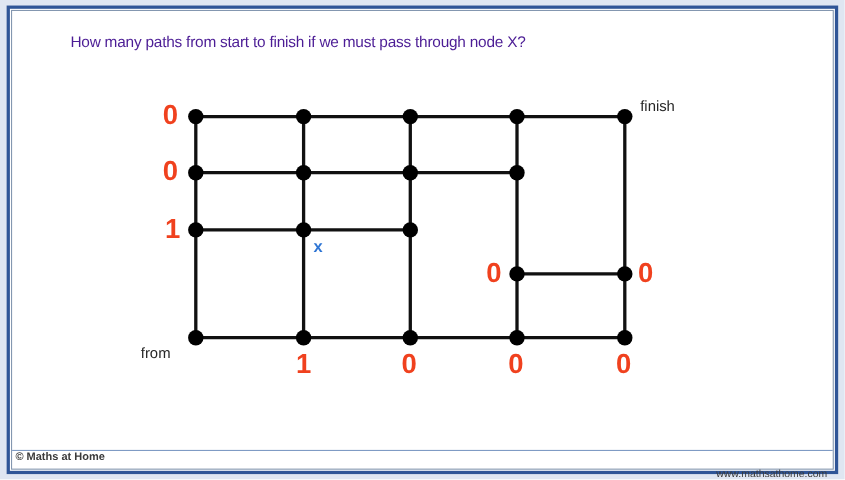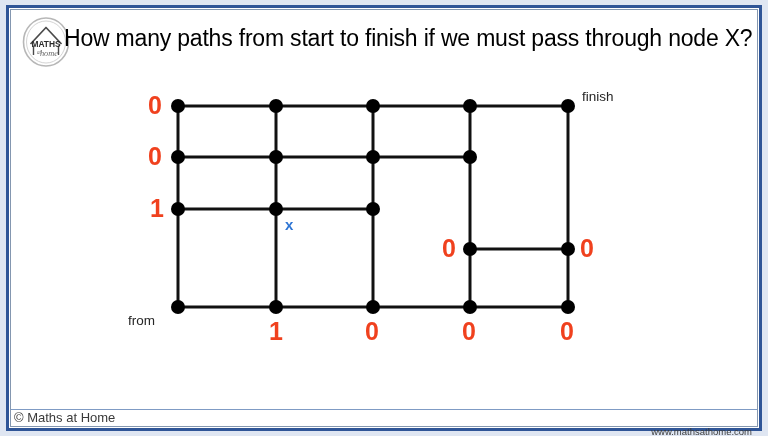--- a/index.html
+++ b/index.html
@@ -51,23 +51,23 @@
     top: 6px;
     width: 48px;
     height: 50px;
   }
   #logo svg { display: block; }
   #title {
     position: absolute;
     left: 52px;
     top: 12px;
     width: 690px;
-    font-size: 23px;
+    font-size: 14px;
     line-height: 30px;
-    color: #000000;
+    color: #4c1d95;
     font-family: "Liberation Sans", sans-serif;
     letter-spacing: -0.2px;
     white-space: nowrap;
   }
 
   
   #diagram {
     position: absolute;
     left: 0;
     top: 0;
@@ -106,24 +106,25 @@
     left: 11px;
     top: 409px;
     width: 746px;
     height: 1px;
     background: #7f9bc4;
   }
   #footer-left {
     position: absolute;
     left: 14px;
     top: 410px;
-    font-size: 13px;
+    font-size: 10px;
     color: #3a3a3a;
     font-family: "Liberation Sans", sans-serif;
     white-space: nowrap;
+    font-weight: bold;
   }
   #footer-right {
     position: absolute;
     right: 16px;
     top: 426px;
     font-size: 9.5px;
     color: #3a3a3a;
     font-family: "Liberation Sans", sans-serif;
     white-space: nowrap;
     text-align: right;
@@ -132,31 +133,20 @@
 </head>
 <body>
 
 <div id="slide">
 
   <div id="outer-border"></div>
   <div id="inner-border"></div>
 
   <div id="header">
 
-    <div id="logo">
-      <svg width="48" height="50" viewBox="0 0 48 50" xmlns="http://www.w3.org/2000/svg">
-        <ellipse cx="24" cy="25" rx="22.5" ry="24" fill="#ffffff" stroke="#b7b7b7" stroke-width="1.6"></ellipse>
-        <ellipse cx="24" cy="25" rx="19.5" ry="21" fill="#ffffff" stroke="#d4d4d4" stroke-width="1"></ellipse>
-        <path d="M 8.5 27 L 24 10.5 L 39.5 27" fill="none" stroke="#4a4a4a" stroke-width="1.7" stroke-linejoin="round"></path>
-        <path d="M 11.5 28.5 L 11.5 38 M 36.5 28.5 L 36.5 38" fill="none" stroke="#4a4a4a" stroke-width="1.4"></path>
-        <text x="24" y="29.5" font-family="'Liberation Sans', sans-serif" font-size="8.4" font-weight="700" fill="#2b2b2b" text-anchor="middle">MATHS</text>
-        <text x="17" y="37" font-family="'Liberation Serif', serif" font-size="5.2" font-style="italic" fill="#6b6b6b" text-anchor="middle">at</text>
-        <text x="27" y="38.5" font-family="'Liberation Serif', serif" font-size="8.4" font-style="italic" fill="#6b6b6b" text-anchor="middle">home</text>
-      </svg>
-    </div>
 
     <div id="title">How many paths from start to finish if we must pass through node X?</div>
   </div>
 
   <div id="diagram">
     <svg width="768" height="436" viewBox="0 0 768 436" xmlns="http://www.w3.org/2000/svg">
       <g id="edges" stroke="#111111" stroke-width="3" stroke-linecap="square">
 
         <line x1="178" y1="106" x2="568" y2="106"></line>
         <line x1="178" y1="157" x2="470" y2="157"></line>

